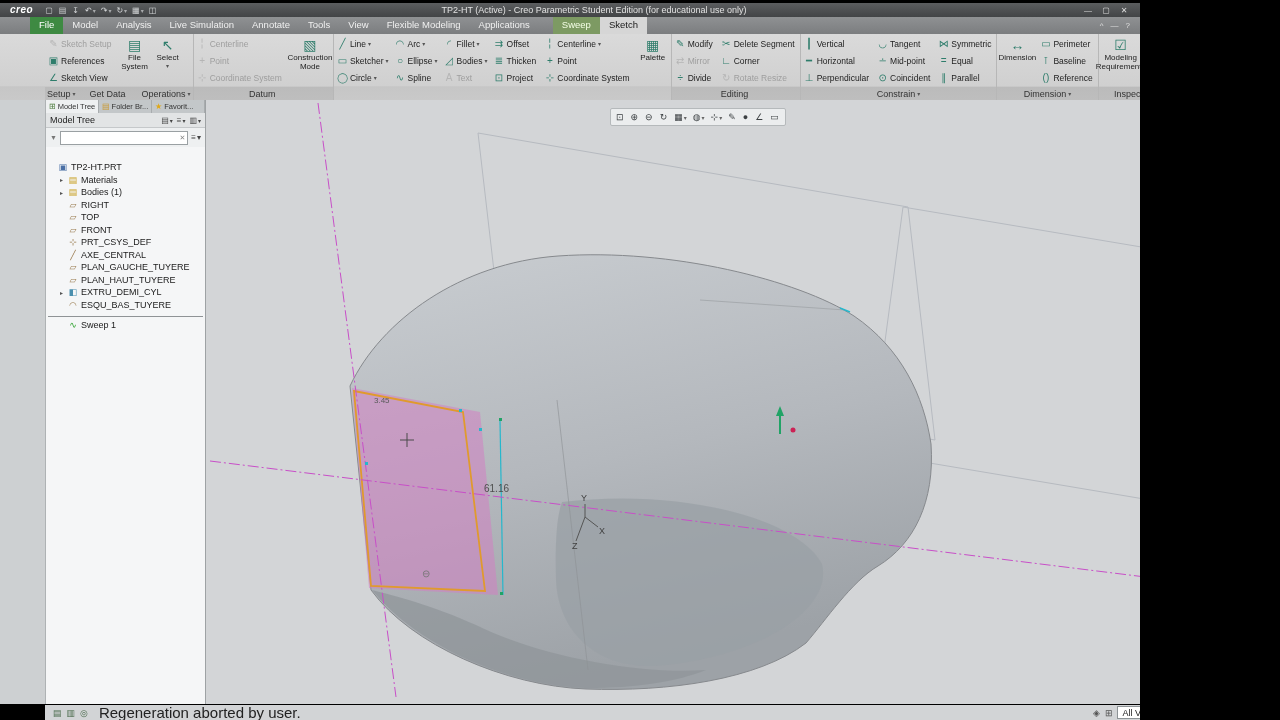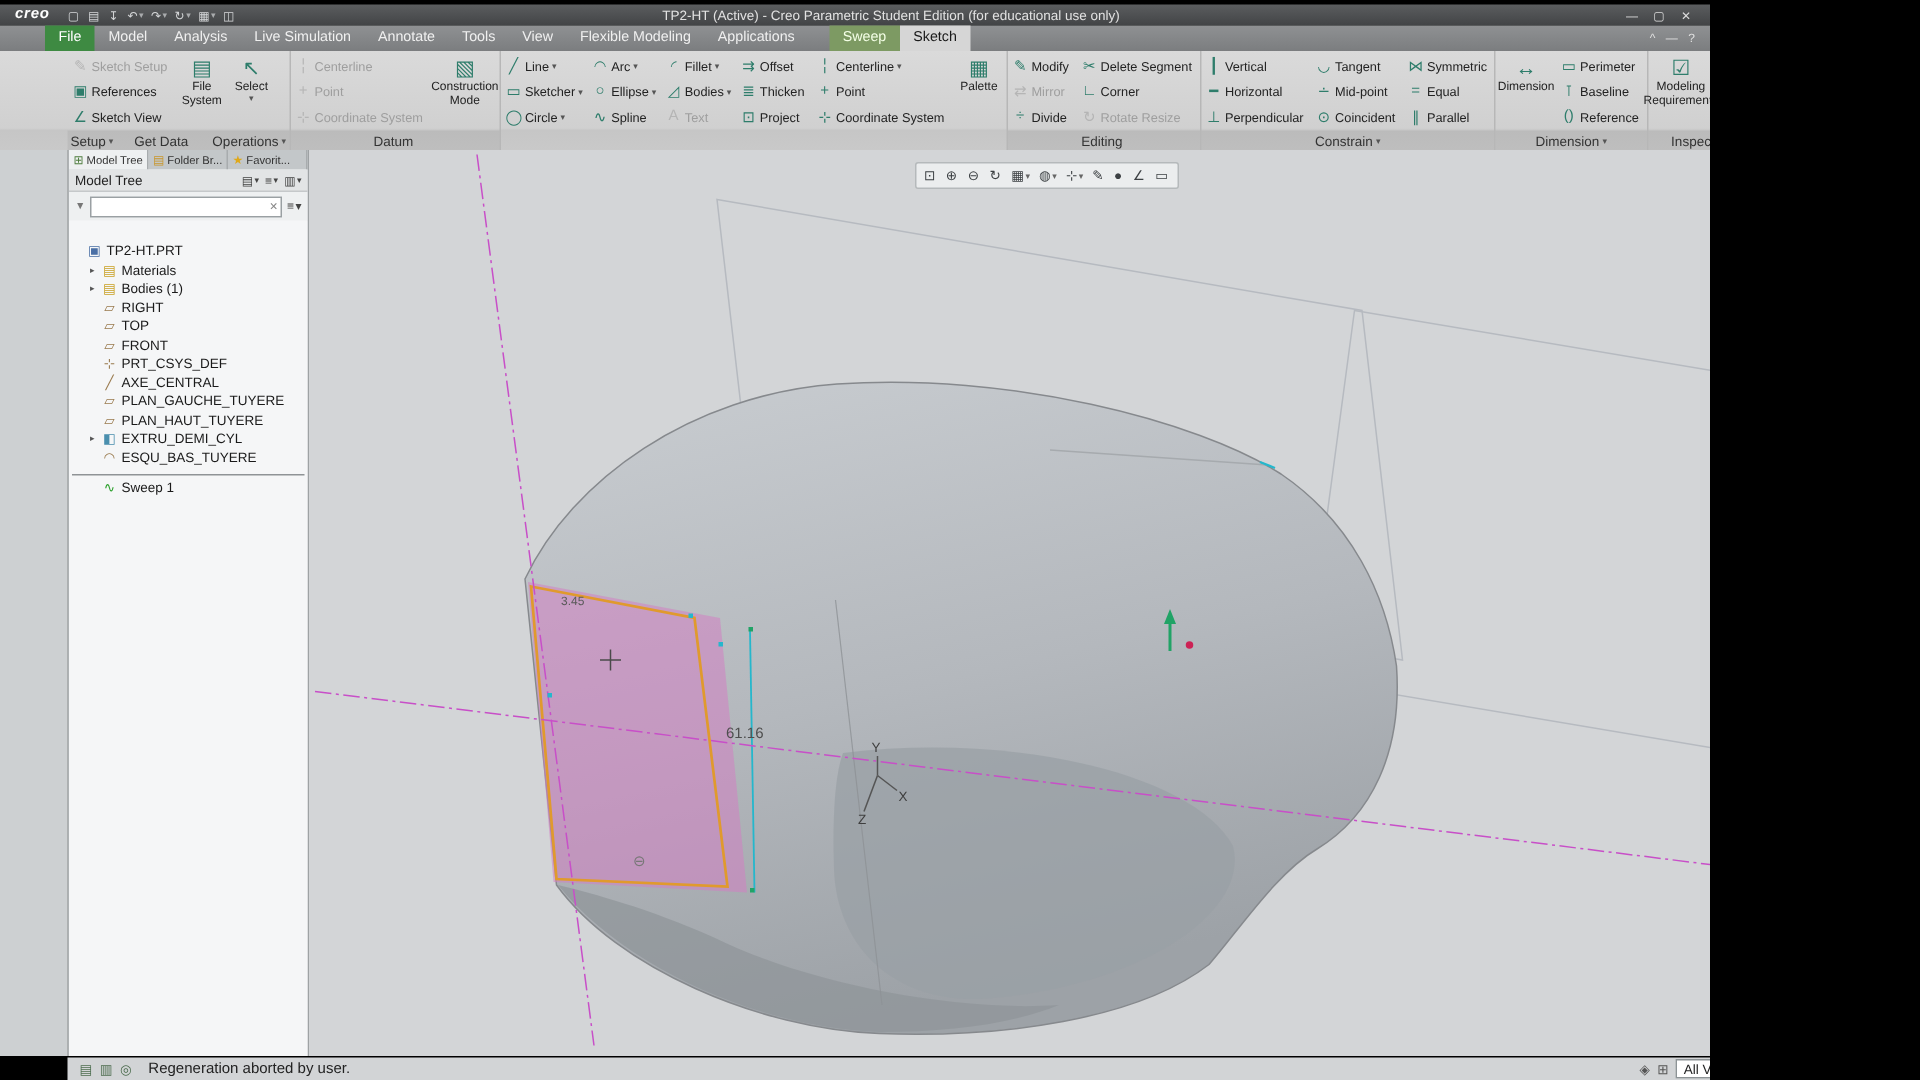--- a/index.html
+++ b/index.html
@@ -90,21 +90,21 @@
   .tealmark{fill:var(--construction-cyan);}
   .dimtext{fill:#4e4e4e;font-size:10px;}
   .dimsmall{fill:#5a5a5a;font-size:8px;}
   .axislabel{fill:#3f3f3f;font-size:9px;}
   .consym{fill:#777;font-size:10px;}
 
   
   .statusrow{position:absolute;top:704px;left:0;width:1280px;height:16px;background:#000;}
   .statusbar{position:absolute;left:45px;top:1px;width:1192px;height:15px;background:#d2d4d6;display:flex;align-items:center;padding:0 8px;box-sizing:border-box;gap:5px;}
   .sico{font-size:9px;color:#4e6e50;}
-  .smsg{font-size:10px;color:#222;margin-left:6px;white-space:nowrap;}
+  .smsg{font-size:15px;color:#222;margin-left:6px;white-space:nowrap;}
   .sspacer{flex:1;}
   .srico{font-size:9px;color:#555;}
   .combo{display:flex;align-items:center;background:#fff;border:1px solid #8d9396;height:11px;font-size:9px;color:#222;padding:0 4px;gap:8px;white-space:nowrap;}
   .combo .c{font-size:6px;color:#555;}
   .endgap{width:30px;}
 </style>
 </head>
 <body>
 
 <div class="screen">

